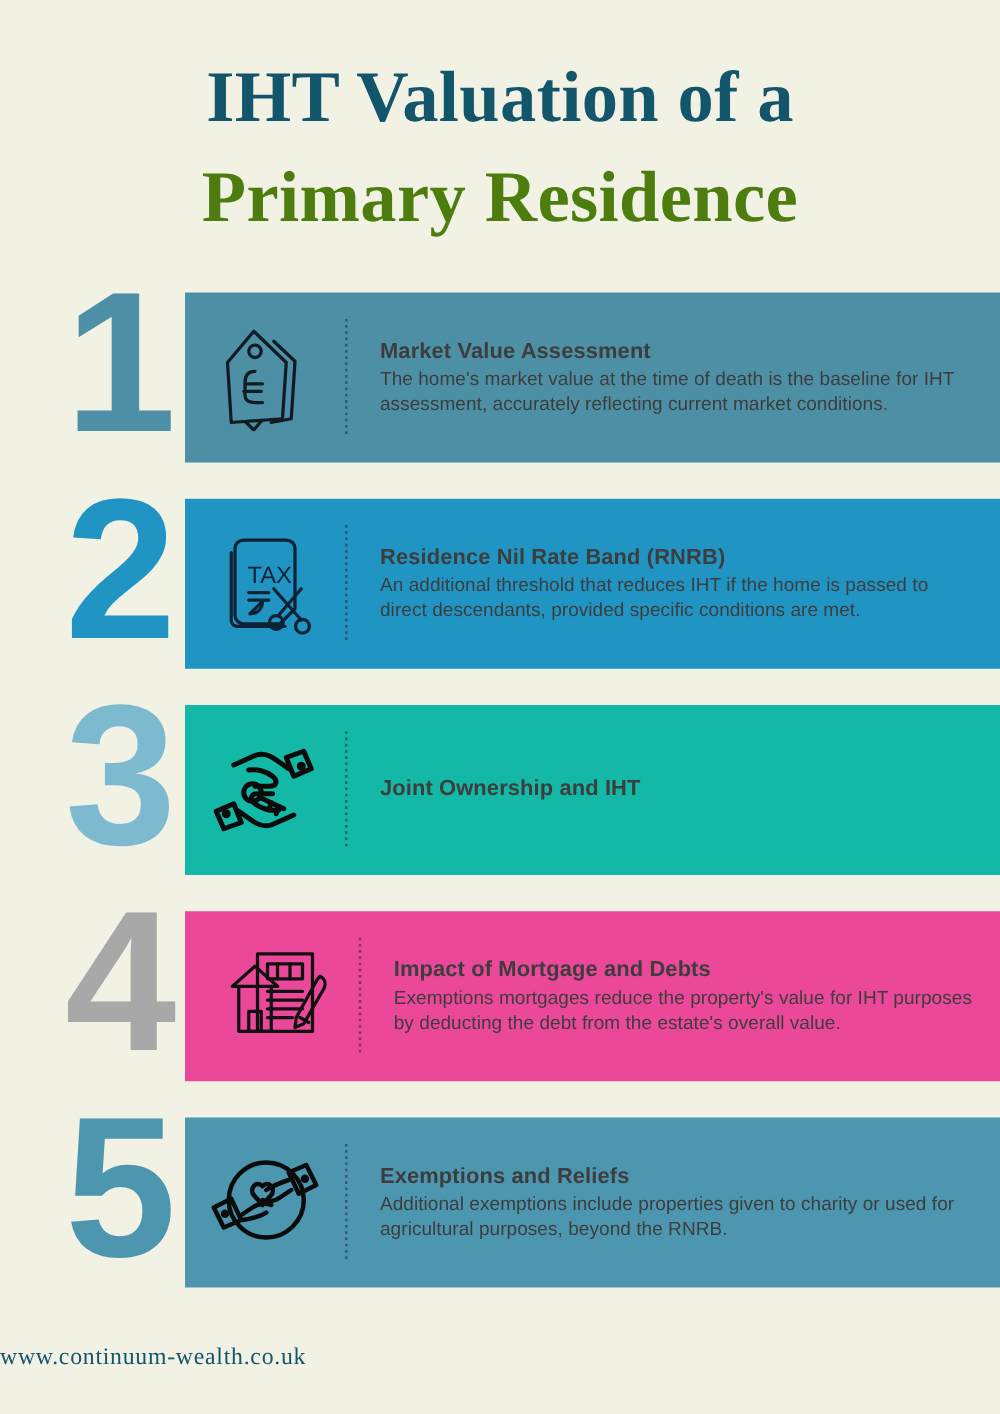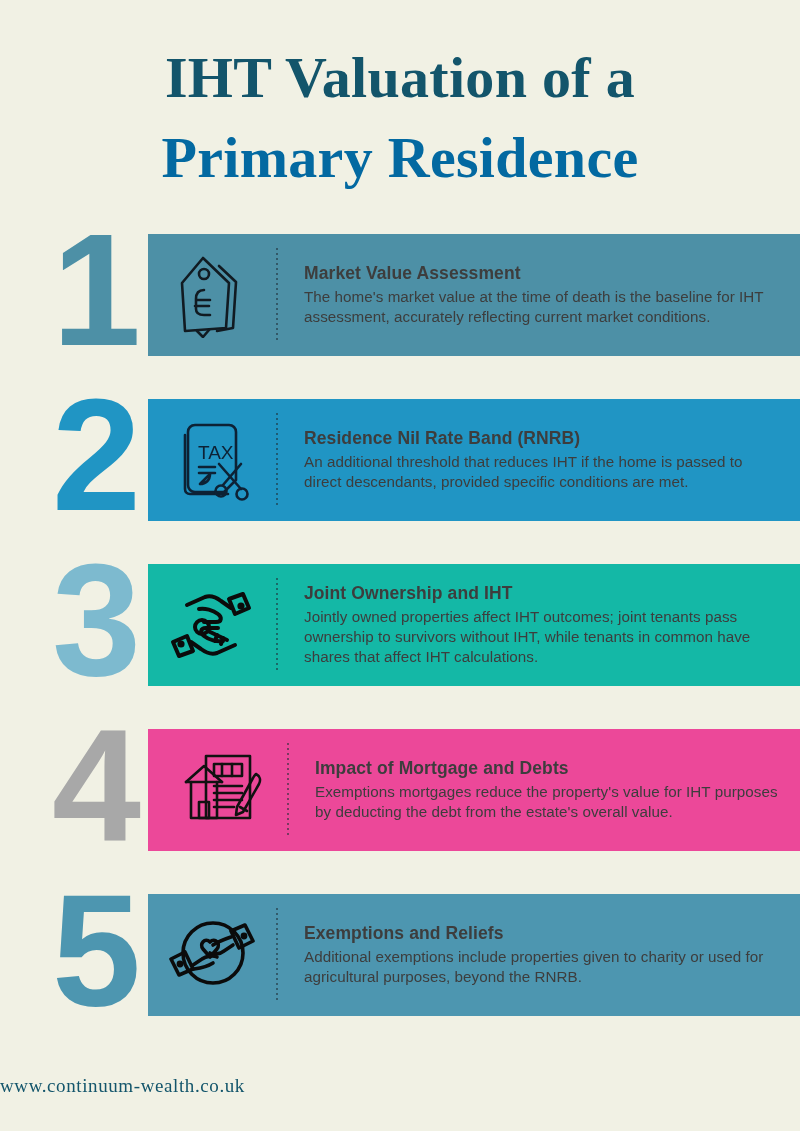--- a/index.html
+++ b/index.html
@@ -54,21 +54,21 @@
     text-align: left;
     user-select: none;
   }
 
   
   .bar {
     position: absolute;
     left: 148px;
     right: 0;
     top: 0;
-    height: 122px;
+    height: 136px;
     z-index: 1;
     display: flex;
     align-items: center;
   }
 
   .icon-cell {
     width: 128px;
     min-width: 128px;
     height: 122px;
     display: flex;
@@ -122,21 +122,21 @@
     font-size: 19px;
     color: #13556b;
     letter-spacing: 0.6px;
   }
 </style>
 </head>
 <body style="background: rgb(241, 241, 228);">
 
 <div class="title-block">
   <div class="title-line" style="color: rgb(19, 85, 107);">IHT Valuation of a</div>
-  <div class="title-line" style="color: #0369a1;">Primary Residence</div>
+  <div class="title-line" style="color: #4d7c0f;">Primary Residence</div>
 </div>
 
 <div class="rows">
 
   <div class="row">
     <div class="numeral" style="color: rgb(77, 144, 166);">1</div>
     <div class="bar" style="background: rgb(77, 144, 166);">
       <div class="icon-cell">
         <svg width="78" height="86" viewBox="0 0 78 86" fill="none" stroke="#111b22" stroke-width="2.6" stroke-linejoin="round" stroke-linecap="round">
           <path d="M46 14 L63 30 L60 76 L44 79"></path>
@@ -195,21 +195,20 @@
 
           <path d="M66 62 L48 70 c-6 2 -12-1 -16-4 l-10-7"></path>
           <path d="M54 58 c-6 1 -14-1 -19-5 -4-3 -4-8 2-8 h12"></path>
           <path d="M24 68 l-14 5 -6-14 14-6 Z"></path>
           <circle cx="12" cy="61" r="1.6" fill="#0b0b0b"></circle>
         </svg>
       </div>
       <div class="divider"></div>
       <div class="text-cell">
         <div class="row-title">Joint Ownership and IHT</div>
-        <div class="row-desc">Jointly owned properties affect IHT outcomes; joint tenants pass ownership to survivors without IHT, while tenants in common have shares that affect IHT calculations.</div>
       </div>
     </div>
   </div>
 
   <div class="row">
     <div class="numeral" style="color: rgb(168, 168, 168);">4</div>
     <div class="bar" style="background: #ec4899; padding-left: 11px;">
       <div class="icon-cell">
         <svg width="86" height="84" viewBox="0 0 86 84" fill="none" stroke="#111111" stroke-width="2.6" stroke-linejoin="round" stroke-linecap="round">
 

